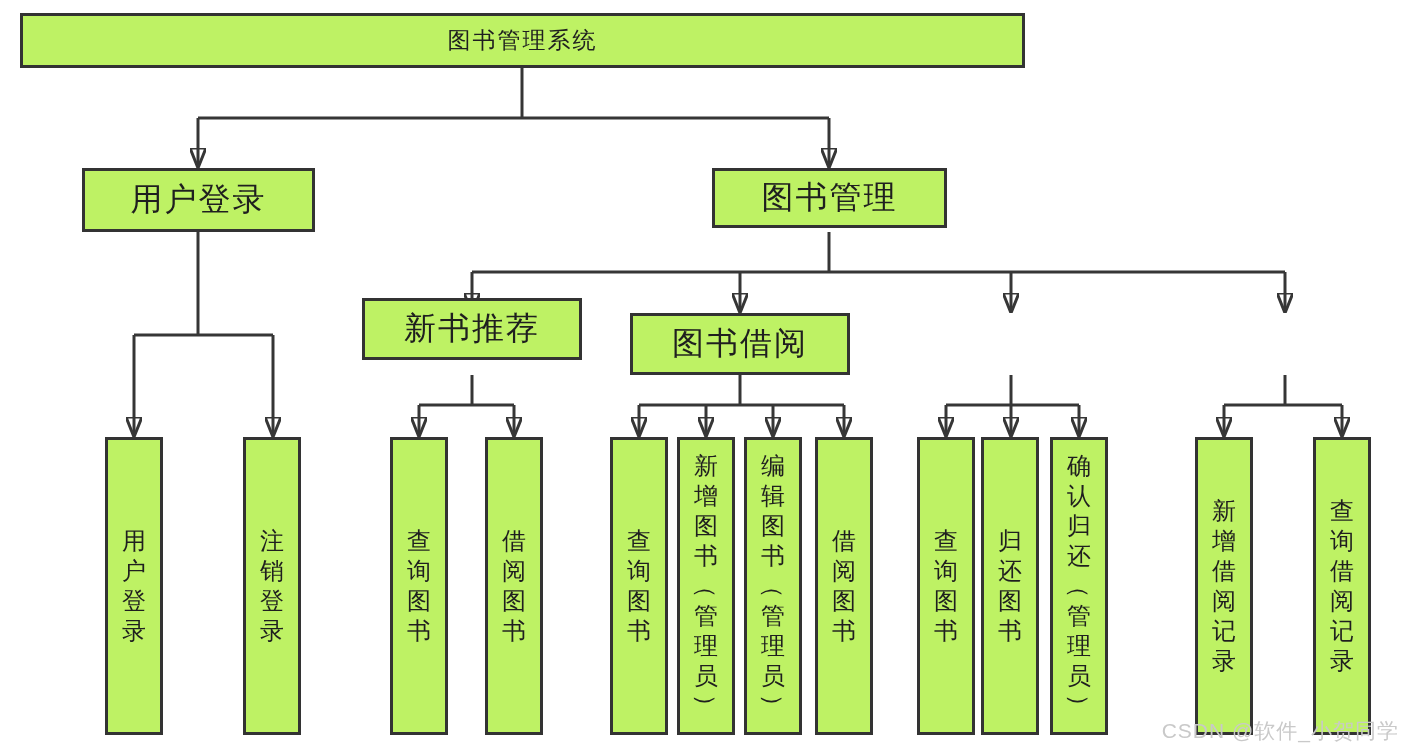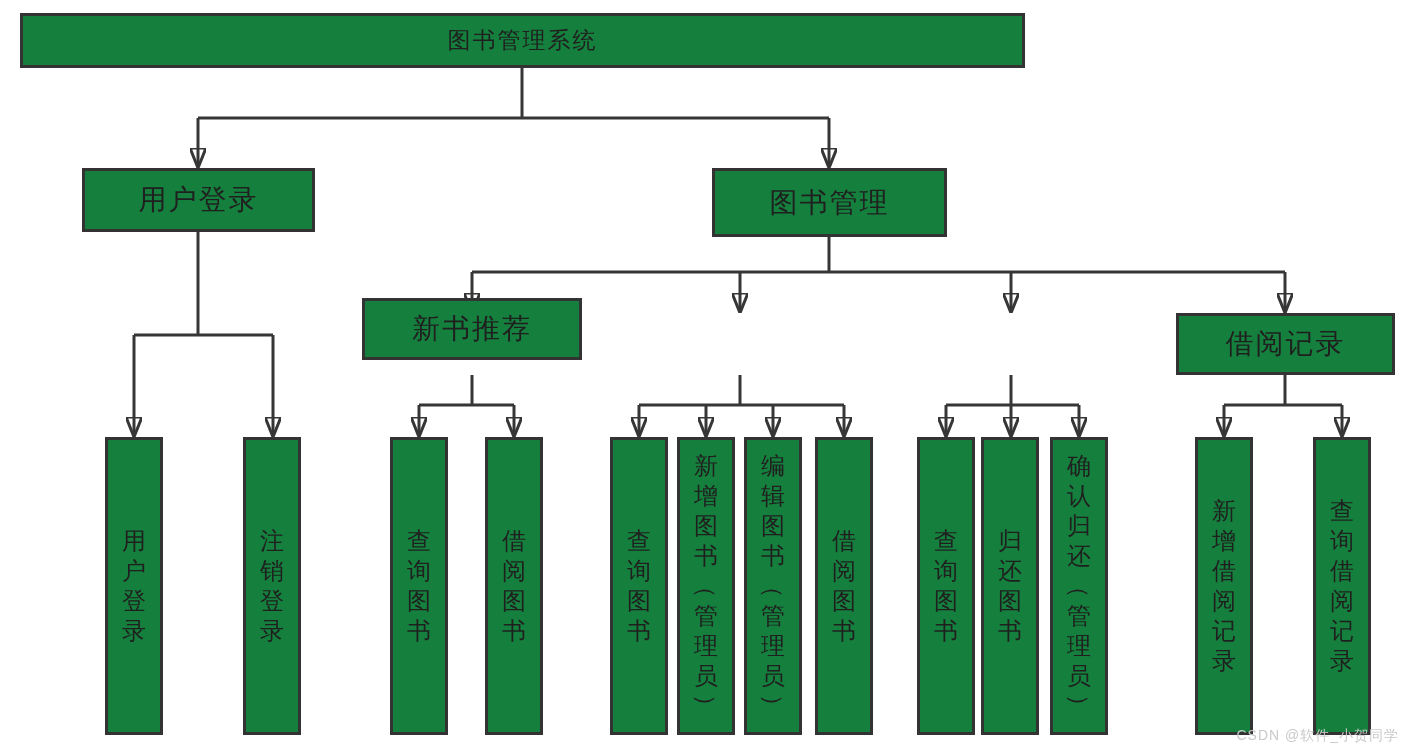--- a/index.html
+++ b/index.html
@@ -7,35 +7,35 @@
     position:relative;width:1405px;height:747px;overflow:hidden;
     background:var(--background,#ffffff);
     font-family:"Liberation Sans",sans-serif;
     color:var(--text,#1f1f1f);
   }
   .wires{position:absolute;left:0;top:0;z-index:1;}
   .wires path,.wires line{stroke:var(--line,#363636);stroke-width:3;fill:none;}
   .node{
     position:absolute;z-index:2;box-sizing:border-box;
     border:3px solid var(--border,#333333);
-    background:#15803d;
+    background:#bef264;
     display:flex;align-items:center;justify-content:center;
   }
-  .hlabel{font-size:28px;letter-spacing:2px;white-space:nowrap;}
+  .hlabel{font-size:32px;letter-spacing:2px;white-space:nowrap;}
   .root .hlabel{font-size:23px;}
   .leaf{top:437px;width:58px;height:298px;}
   .vtext{
     display:flex;flex-direction:column;align-items:center;justify-content:center;
     width:100%;height:100%;font-size:24px;
   }
   .vchar{display:block;height:30px;line-height:30px;text-align:center;}
   .vchar.rot{transform:rotate(90deg);}
   .watermark{
     position:absolute;right:6px;bottom:2px;z-index:5;
-    font-size:14px;letter-spacing:1px;
+    font-size:21px;letter-spacing:1px;
     color:var(--watermark,#c9c9c9);
   }
 </style>
 </head>
 <body>
 
 <div class="canvas">
 
   <svg class="wires" width="1405" height="747" viewBox="0 0 1405 747">
     <defs>
@@ -99,29 +99,29 @@
     </g>
   </svg>
 
   <div class="node root" style="left:20px;top:13px;width:1005px;height:55px">
     <span class="hlabel">图书管理系统</span>
   </div>
 
   <div class="node" style="left:82px;top:168px;width:233px;height:64px">
     <span class="hlabel">用户登录</span>
   </div>
-  <div class="node" style="left:712px;top:168px;width:235px;height:69px">
+  <div class="node" style="left:712px;top:168px;width:235px;height:60px">
     <span class="hlabel">图书管理</span>
   </div>
 
   <div class="node" style="left:362px;top:298px;width:220px;height:62px">
     <span class="hlabel">新书推荐</span>
   </div>
-  <div class="node" style="left:1176px;top:313px;width:219px;height:62px">
-    <span class="hlabel">借阅记录</span>
+  <div class="node" style="left:630px;top:313px;width:220px;height:62px">
+    <span class="hlabel">图书借阅</span>
   </div>
 
   <div class="node leaf" style="left:105px">
     <span class="vtext">
         <span class="vchar">用</span>
         <span class="vchar">户</span>
         <span class="vchar">登</span>
         <span class="vchar">录</span>
       </span>
   </div>

